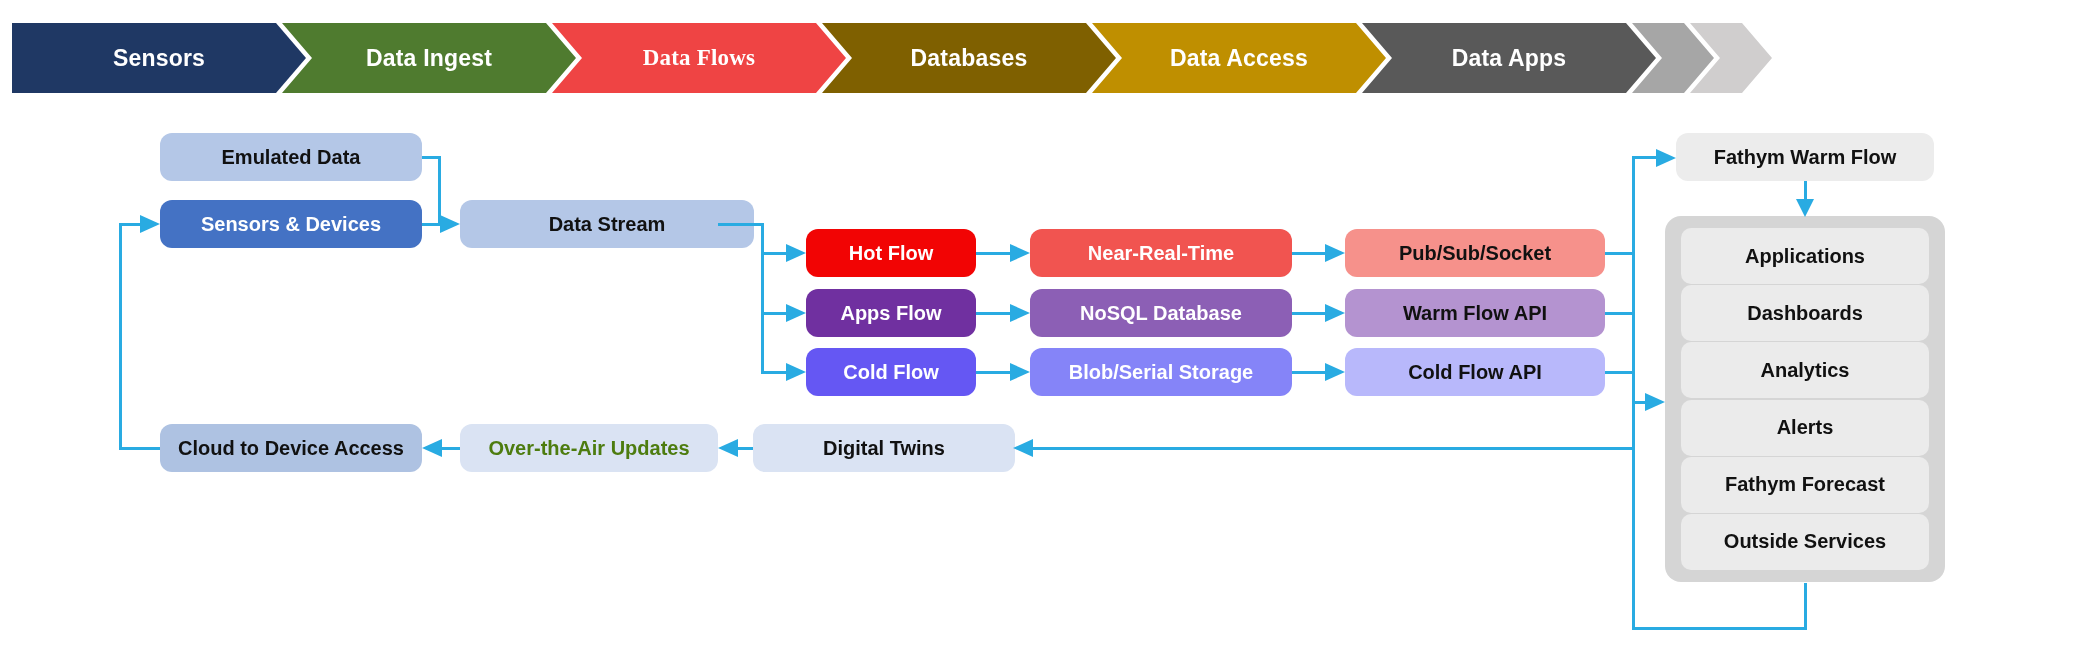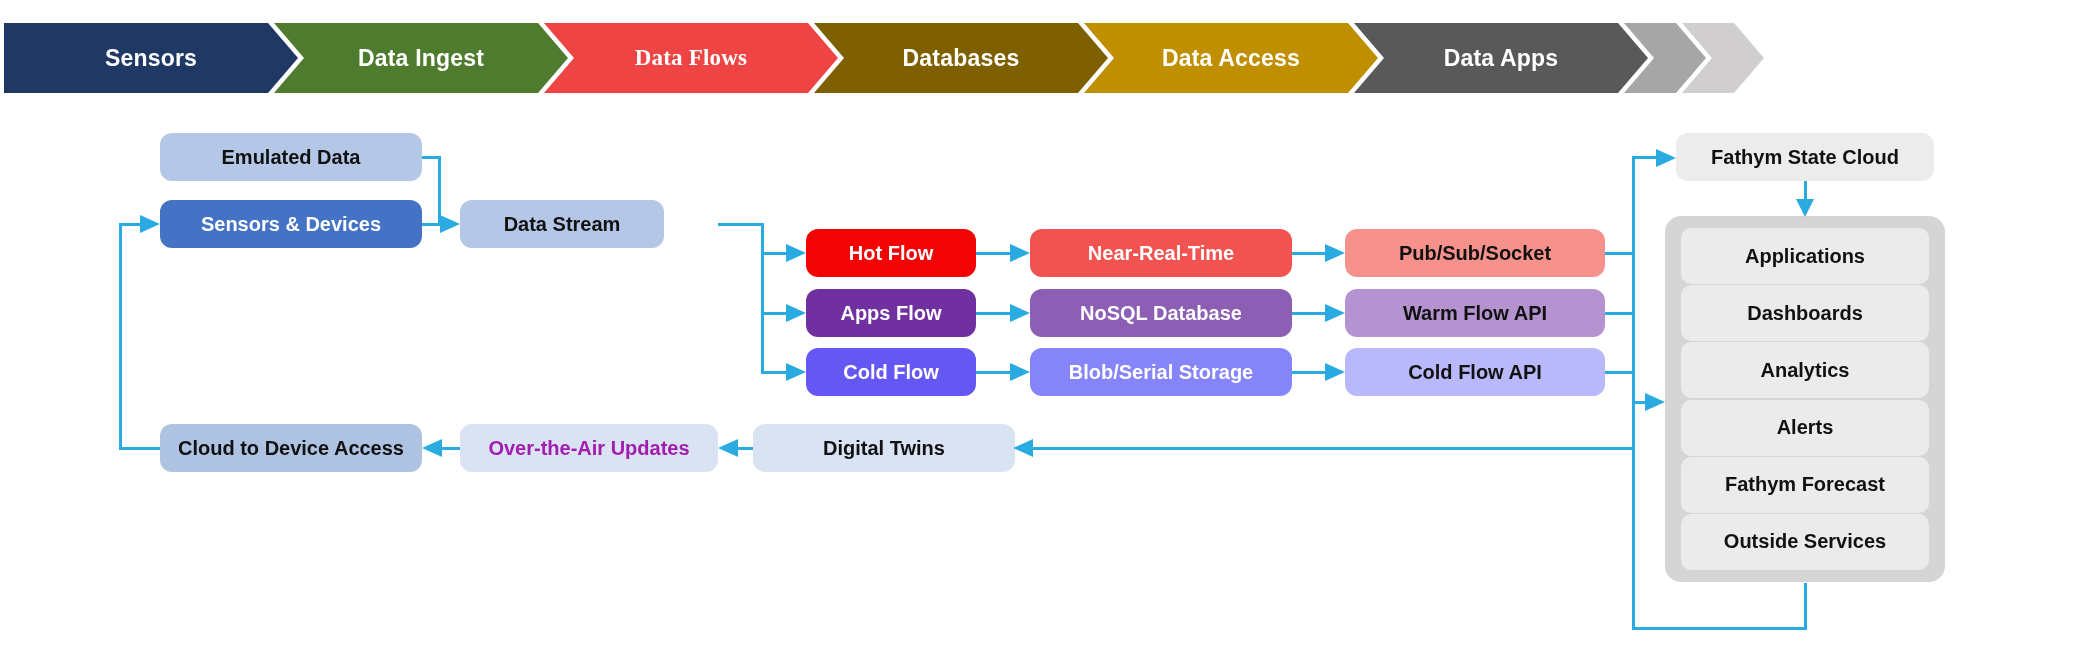--- a/index.html
+++ b/index.html
@@ -1,20 +1,20 @@
 <!DOCTYPE html>
 <html><head>
 <meta charset="utf-8">
 <style>
   html,body{margin:0;padding:0;background:#ffffff;}
   #canvas{position:relative;width:2088px;height:660px;background:#ffffff;overflow:hidden;
           font-family:"Liberation Sans", sans-serif;}
 
   
-  .banner{position:absolute;left:4px;top:23px;height:70px;display:flex;align-items:stretch;}
+  .banner{position:absolute;left:12px;top:23px;height:70px;display:flex;align-items:stretch;}
   .chev{width:294px;display:flex;align-items:center;justify-content:center;
         clip-path:polygon(0 0, calc(100% - 30px) 0, 100% 50%, calc(100% - 30px) 100%, 0 100%, 30px 50%);}
   .chev.first{clip-path:polygon(0 0, calc(100% - 30px) 0, 100% 50%, calc(100% - 30px) 100%, 0 100%);}
   .chev + .chev{margin-left:-24px;}
   .chev span{color:#ffffff;font-weight:700;font-size:23px;letter-spacing:.2px;}
   .chev.tail{width:82px;}
 
   
   .node{position:absolute;height:48px;border-radius:12px;display:flex;align-items:center;
         justify-content:center;font-weight:700;font-size:20px;color:#111;}
@@ -57,39 +57,39 @@
       </div>
     <div class="chev" style="background-color: rgb(89, 89, 89);">
         <span>Data Apps</span>
       </div>
     <div class="chev tail" style="background-color: rgb(166, 166, 166);"></div>
     <div class="chev tail" style="background-color: rgb(208, 206, 206);"></div>
   </div>
 
   <div class="node" style="left: 160px; top: 133px; width: 262px; background-color: rgb(180, 199, 231); color: rgb(17, 17, 17);">Emulated Data</div>
   <div class="node" style="left: 160px; top: 200px; width: 262px; background-color: rgb(68, 114, 196); color: rgb(255, 255, 255);">Sensors &amp; Devices</div>
-  <div class="node" style="left: 460px; top: 200px; width: 204px; background-color: rgb(180, 199, 231); color: rgb(17, 17, 17);">Data Stream</div>
+  <div class="node" style="left: 460px; top: 200px; width: 294px; background-color: rgb(180, 199, 231); color: rgb(17, 17, 17);">Data Stream</div>
 
   <div class="node" style="left: 806px; top: 229px; width: 170px; background-color: rgb(242, 4, 4); color: rgb(255, 255, 255);">Hot Flow</div>
   <div class="node" style="left: 1030px; top: 229px; width: 262px; background-color: rgb(241, 84, 80); color: rgb(255, 255, 255);">Near-Real-Time</div>
   <div class="node" style="left: 1345px; top: 229px; width: 260px; background-color: rgb(246, 145, 139); color: rgb(17, 17, 17);">Pub/Sub/Socket</div>
 
   <div class="node" style="left: 806px; top: 289px; width: 170px; background-color: rgb(112, 48, 160); color: rgb(255, 255, 255);">Apps Flow</div>
   <div class="node" style="left: 1030px; top: 289px; width: 262px; background-color: rgb(140, 95, 181); color: rgb(255, 255, 255);">NoSQL Database</div>
   <div class="node" style="left: 1345px; top: 289px; width: 260px; background-color: rgb(180, 147, 208); color: rgb(17, 17, 17);">Warm Flow API</div>
 
   <div class="node" style="left: 806px; top: 348px; width: 170px; background-color: rgb(101, 87, 243); color: rgb(255, 255, 255);">Cold Flow</div>
   <div class="node" style="left: 1030px; top: 348px; width: 262px; background-color: rgb(133, 132, 248); color: rgb(255, 255, 255);">Blob/Serial Storage</div>
   <div class="node" style="left: 1345px; top: 348px; width: 260px; background-color: rgb(184, 184, 251); color: rgb(17, 17, 17);">Cold Flow API</div>
 
   <div class="node" style="left: 160px; top: 424px; width: 262px; background-color: rgb(174, 194, 226); color: rgb(17, 17, 17);">Cloud to Device Access</div>
-  <div class="node" style="left: 460px; top: 424px; width: 258px; background-color: rgb(218, 227, 243); color: #a21caf;">Over-the-Air Updates</div>
+  <div class="node" style="left: 460px; top: 424px; width: 258px; background-color: rgb(218, 227, 243); color: #4d7c0f;">Over-the-Air Updates</div>
   <div class="node" style="left: 753px; top: 424px; width: 262px; background-color: rgb(218, 227, 243); color: rgb(17, 17, 17);">Digital Twins</div>
 
-  <div class="node" style="left: 1676px; top: 133px; width: 258px; background-color: rgb(236, 236, 236); color: rgb(17, 17, 17);">Fathym State Cloud</div>
+  <div class="node" style="left: 1676px; top: 133px; width: 258px; background-color: rgb(236, 236, 236); color: rgb(17, 17, 17);">Fathym Warm Flow</div>
 
   <div class="group" style="background-color: rgb(213, 213, 213);">
     <div class="gnode">Applications</div>
     <div class="gnode">Dashboards</div>
     <div class="gnode">Analytics</div>
     <div class="gnode">Alerts</div>
     <div class="gnode">Fathym Forecast</div>
     <div class="gnode">Outside Services</div>
   </div>
 

